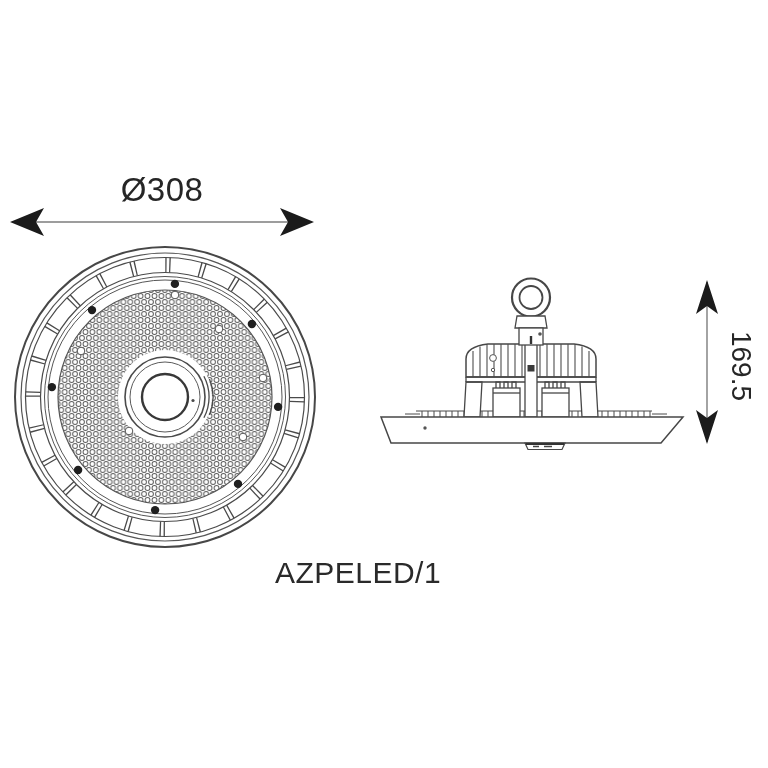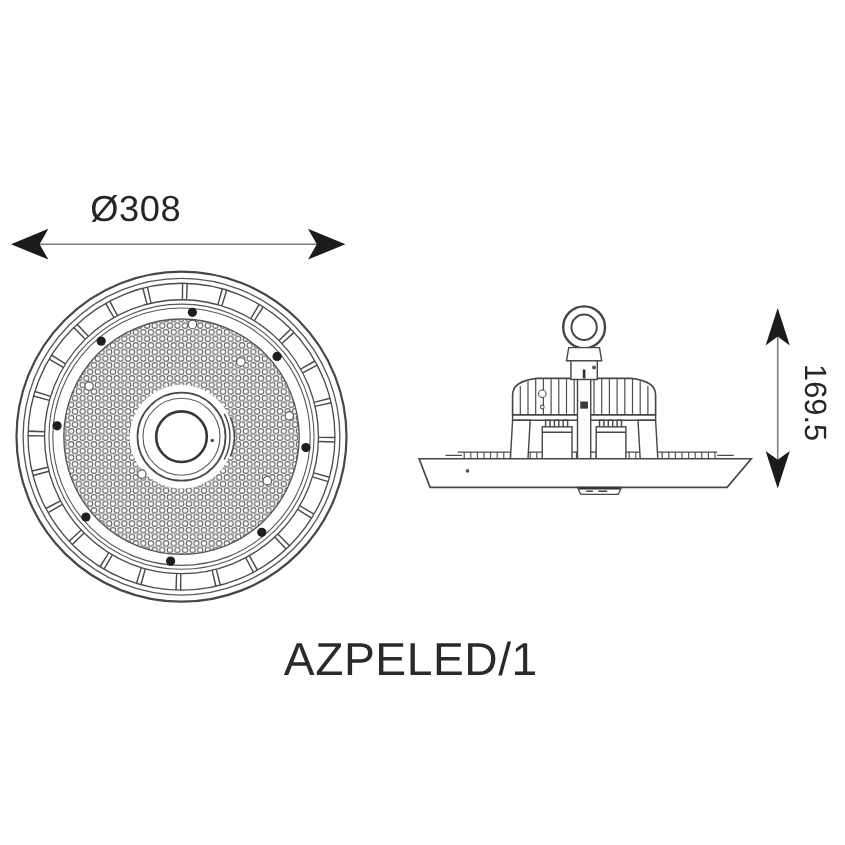--- a/index.html
+++ b/index.html
@@ -1,23 +1,23 @@
 <!DOCTYPE html>
 <html><head>
 <meta charset="utf-8">
 <style>
   html,body{margin:0;padding:0;background:#fff;}
   .canvas{position:relative;width:768px;height:768px;background:#fff;overflow:hidden;
           font-family:"Liberation Sans", sans-serif;}
   .abs{position:absolute;}
-  .dim-label{color:#262626;text-align:left;}
+  .dim-label{color:#262626;text-align:center;}
   .dia-label{left:82px;top:171px;width:160px;font-size:33px;letter-spacing:0.5px;}
   .ht-label{left:757px;top:320px;width:92px;height:30px;font-size:28px;
             transform:rotate(90deg);transform-origin:0 0;text-align:center;}
-  .caption{left:258px;top:556px;width:200px;font-size:42px;color:#2a2a2a;text-align:center;letter-spacing:0.5px;margin-top:20px;}
+  .caption{left:258px;top:556px;width:200px;font-size:30px;color:#2a2a2a;text-align:center;letter-spacing:0.5px;}
   svg{display:block;}
 </style>
 </head>
 <body>
 
 <div class="canvas">
 
   <div class="abs dim-label dia-label">Ø308</div>
 
   <svg class="abs" style="left:6px;top:204px" width="314" height="36" viewBox="0 0 314 36">

